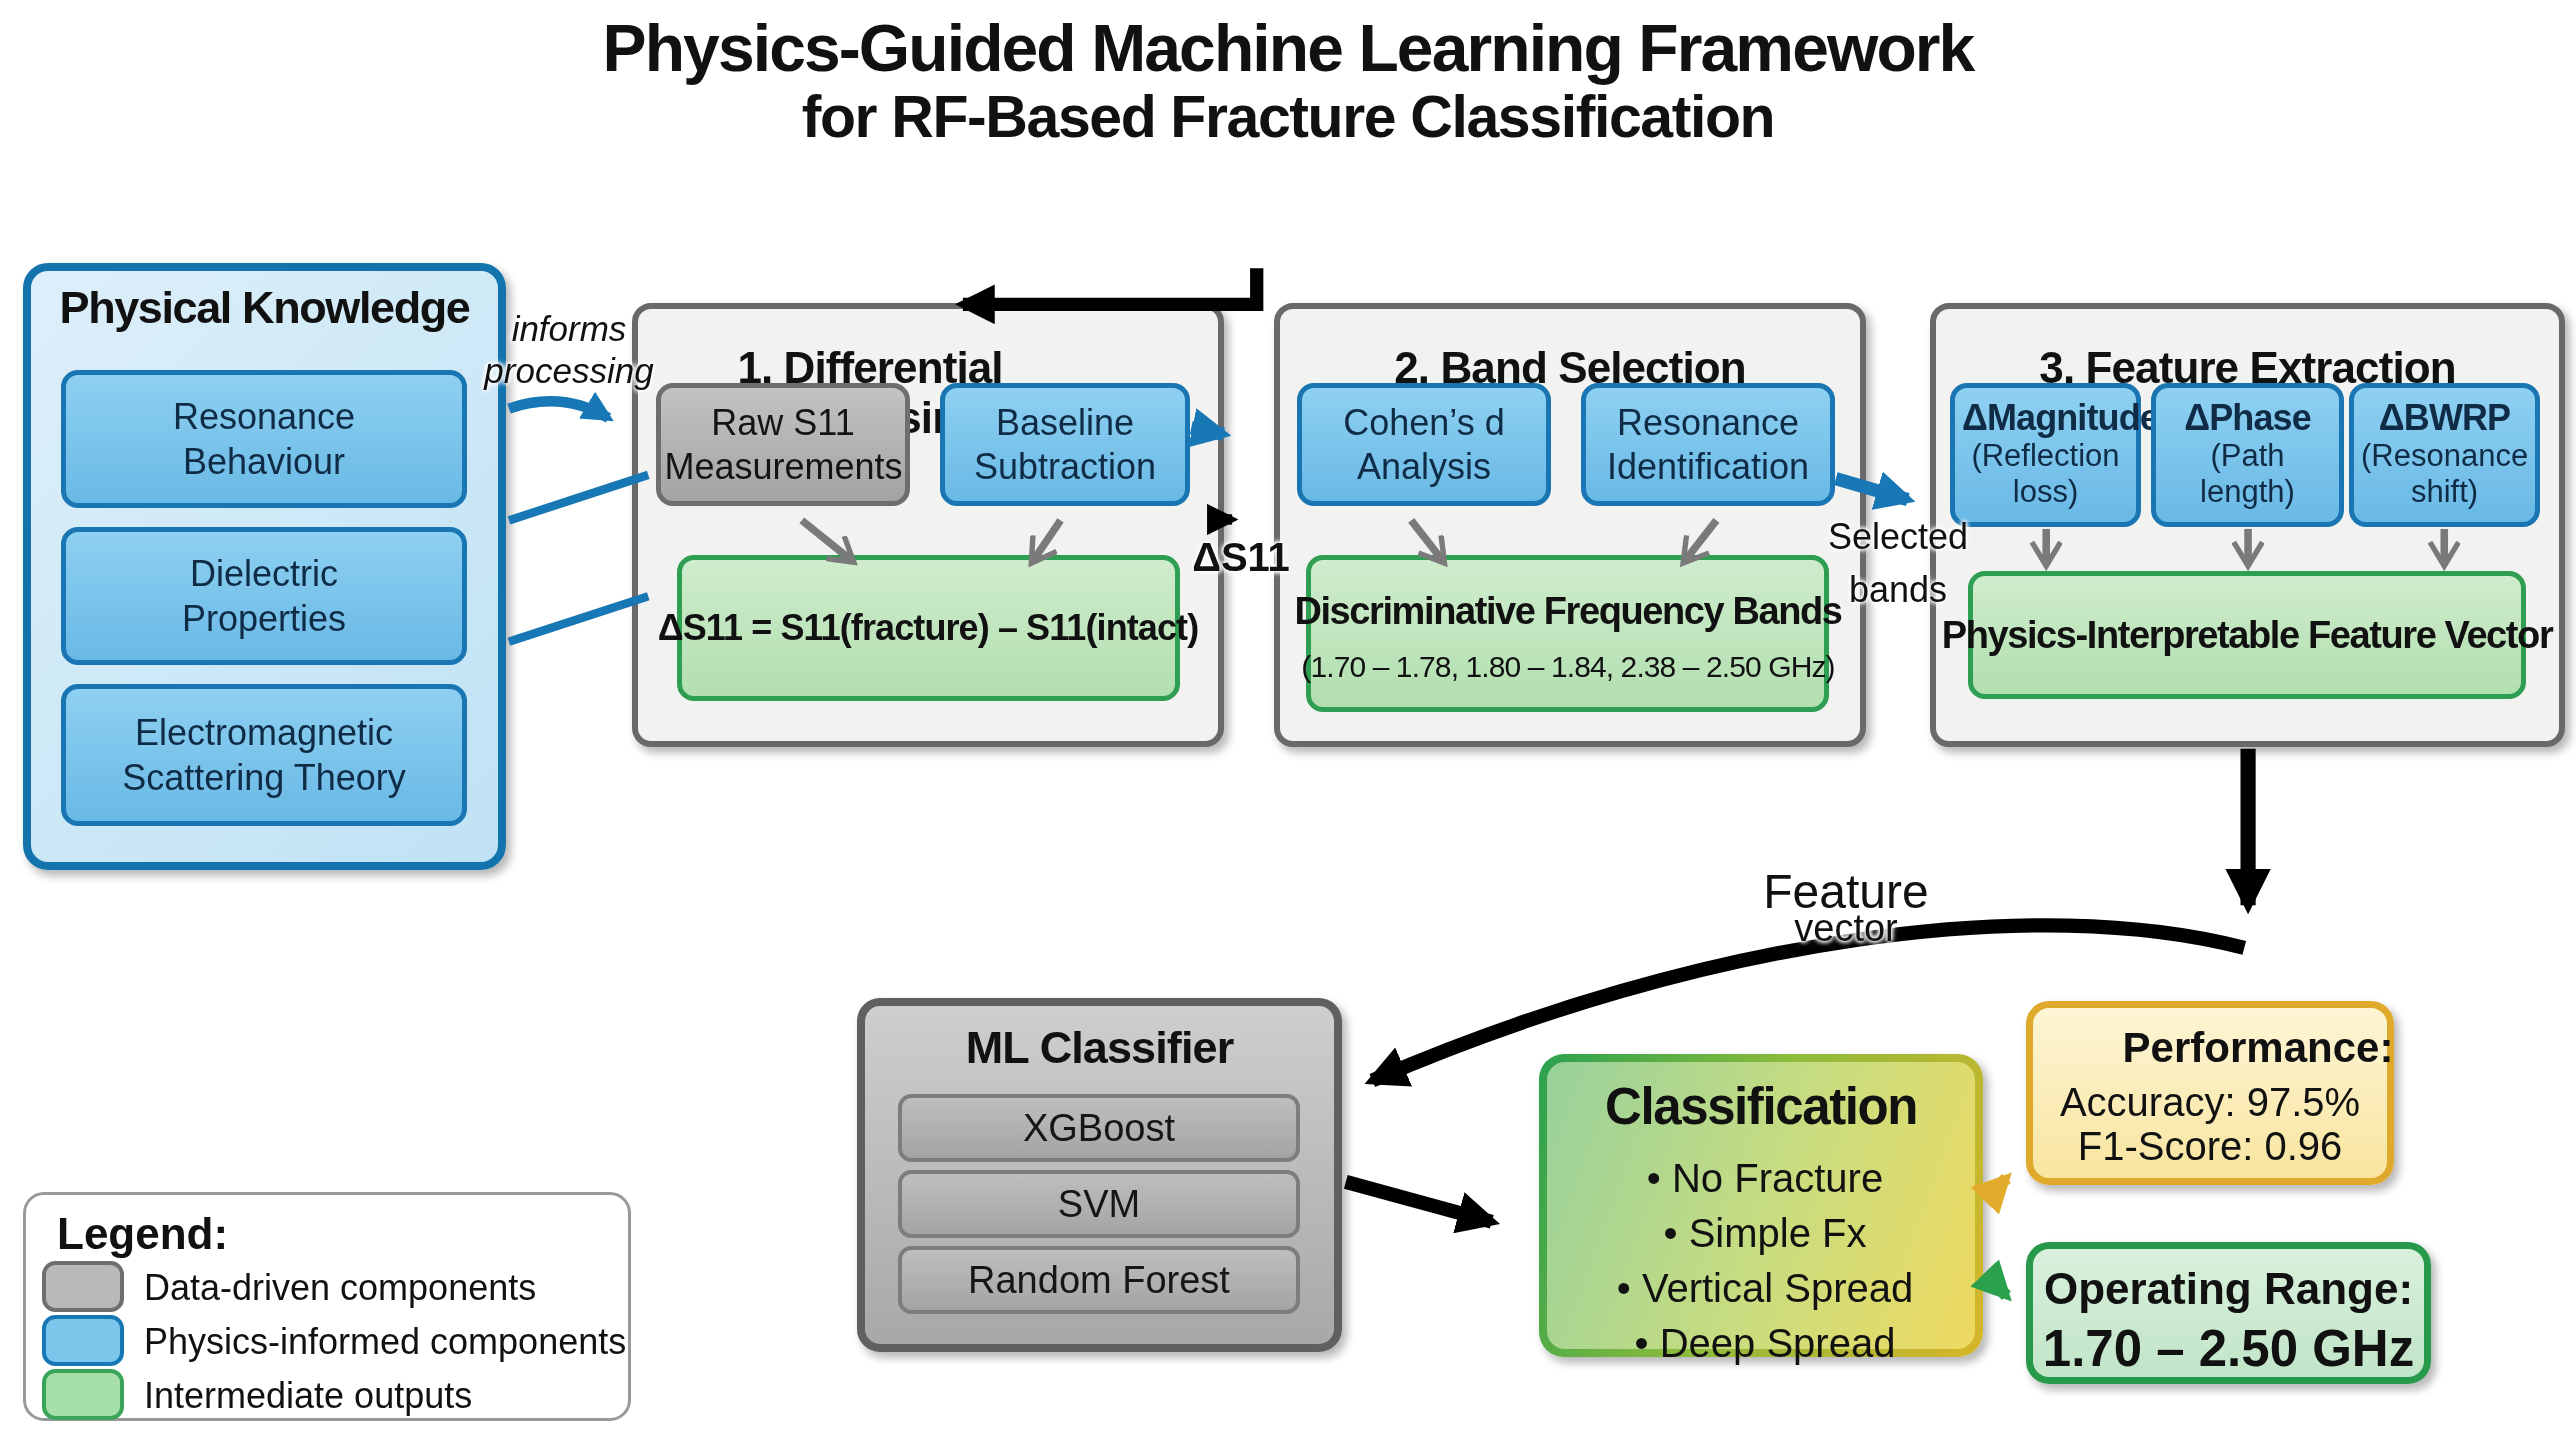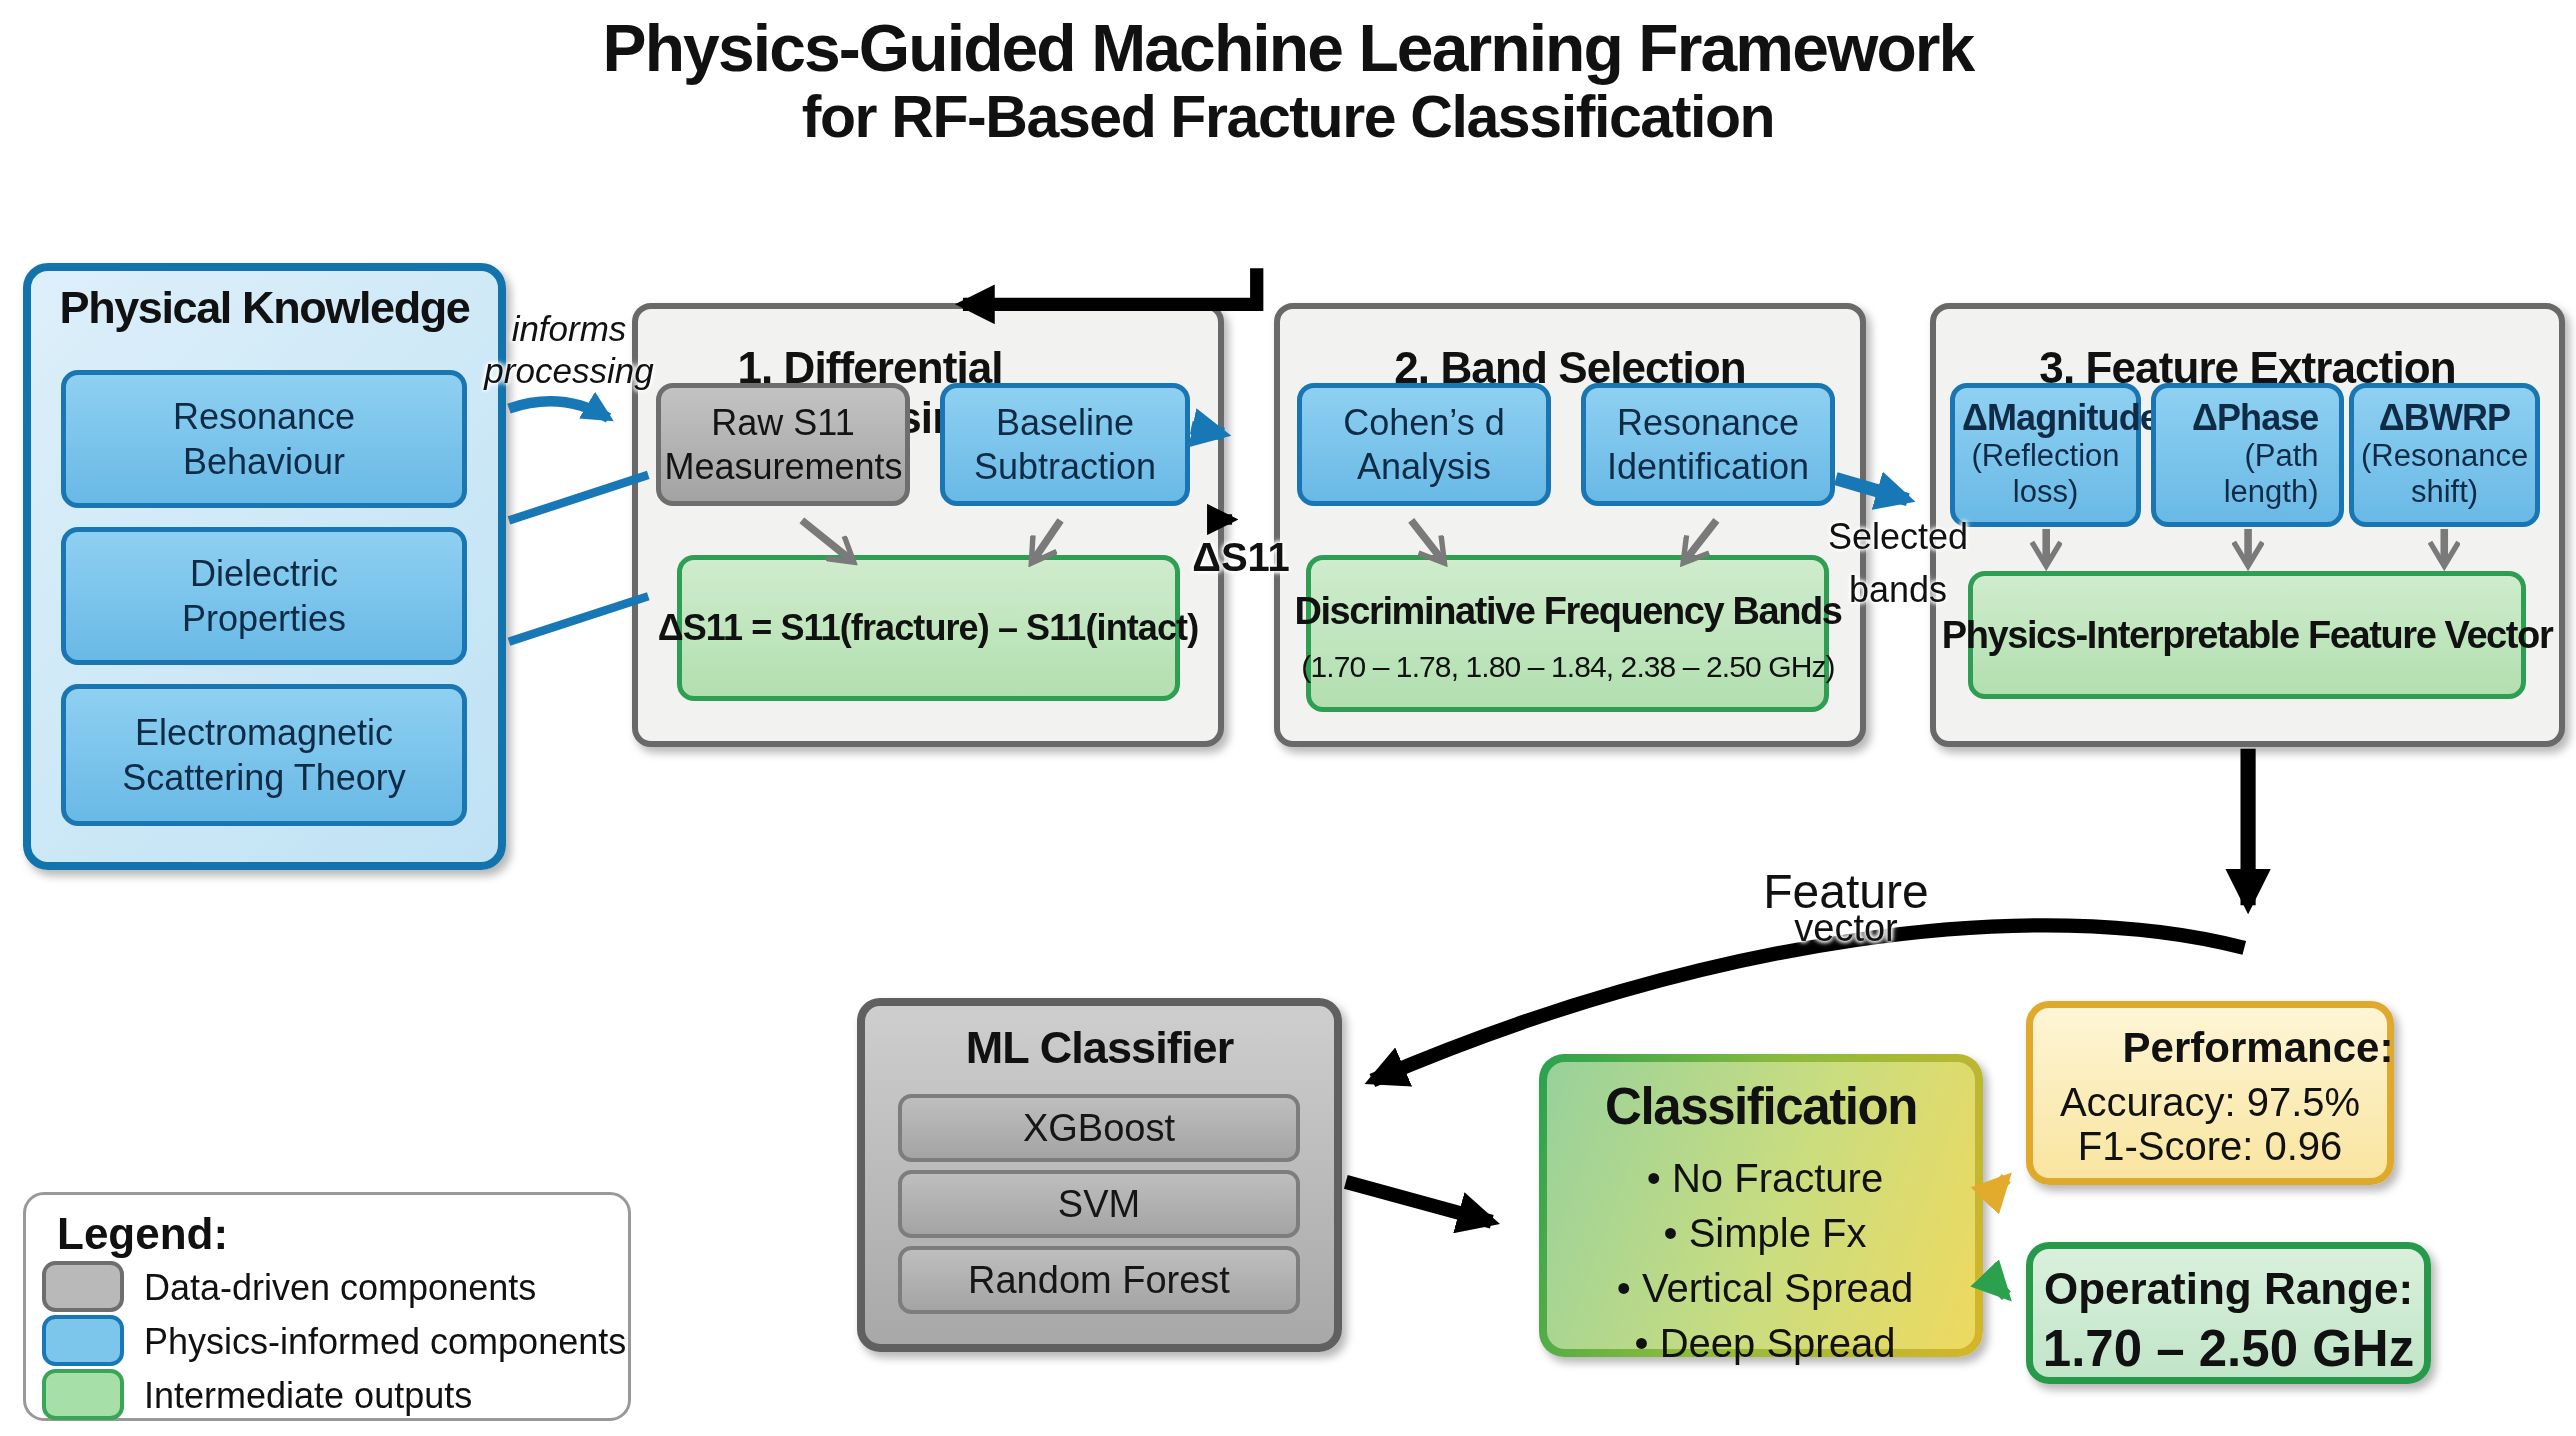--- a/index.html
+++ b/index.html
@@ -119,21 +119,21 @@
 
   <div class="abs nw lab halo z60" style="left:1898px;top:516px;font-size:36px;">Selected</div>
   <div class="abs nw lab halo z60" style="left:1898px;top:557px;font-size:36px;margin-top:12px;">bands</div>
 
   <div class="box stage shadow z10" style="left:1930px;width:635px;"></div>
   <div class="abs ctr stage-title z10" style="left:1930px;width:635px;">3. Feature Extraction</div>
   <div class="box bluebox feat z10" style="left:1950px;width:191px;">
     <div class="inner"><b>ΔMagnitude</b><br>
       <span>(Reflection loss)</span></div>
   </div>
-  <div class="box bluebox feat z10" style="left:2151px;width:193px;text-align:right;">
+  <div class="box bluebox feat z10" style="left:2151px;width:193px;">
     <div class="inner" style="width:142px;"><b>ΔPhase</b><br>
       <span>(Path length)</span></div>
   </div>
   <div class="box bluebox feat z10" style="left:2349px;width:191px;">
     <div class="inner"><b>ΔBWRP</b><br>
       <span>(Resonance shift)</span></div>
   </div>
   <div class="box greenbox z10" style="left:1968px;top:571px;width:558px;height:128px;"></div>
   <div class="abs nw lab z60" style="left:2247px;top:614px;font-size:38px;font-weight:bold;letter-spacing:-1.4px;">Physics-Interpretable Feature Vector</div>
 

